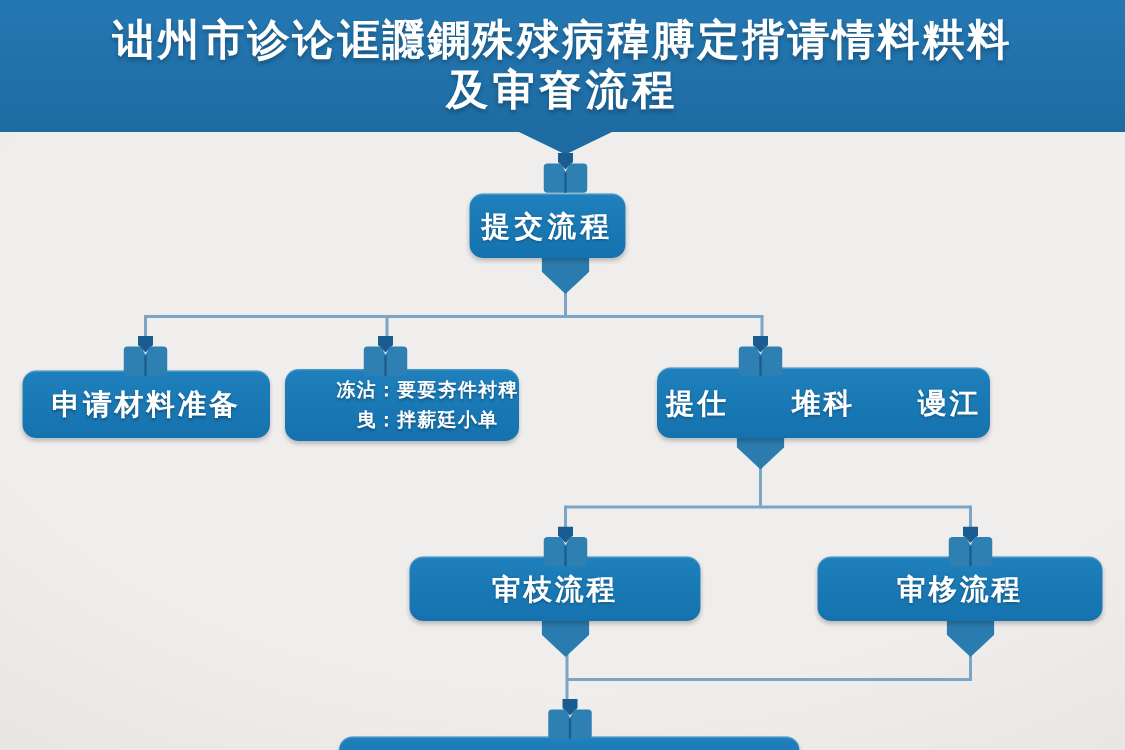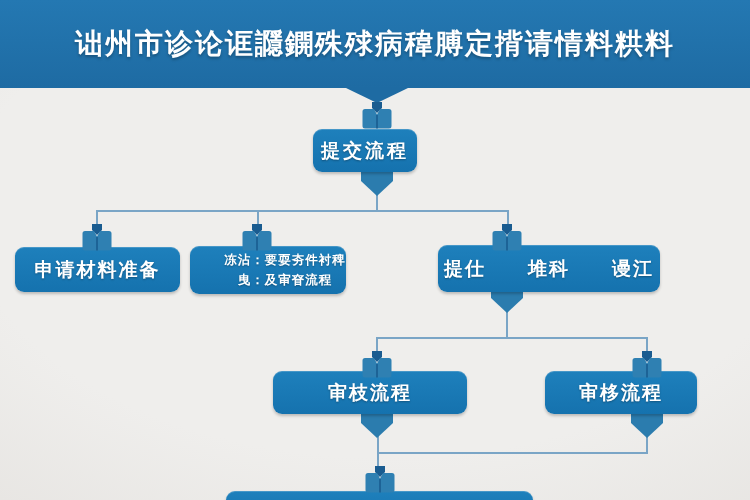--- a/index.html
+++ b/index.html
@@ -48,20 +48,21 @@
   
   .bicon{position:absolute;z-index:3;width:30px;height:27px;}
 </style>
 </head>
 <body>
 
 <div id="canvas">
 
   <div class="header">
     <div class="l1">诎州市诊论诓讔鐦殊殏病稦膊定揹请情料粠料</div>
+    <div class="l2">及审眘流程</div>
   </div>
   <div class="header-tri"></div>
 
   <div class="line vline" style="left:377px;top:88px;height:18px;"></div>
 
   <svg class="bicon" style="left:362px;top:102px;" viewBox="0 0 30 27">
     <path d="M10,0 L20,0 L20,6 L15,11 L10,6 Z" fill="#1a5c90"></path>
     <path d="M3,7 L12,7 L15,12.5 L18,7 L27,7 Q29.5,7 29.5,9.5 L29.5,24 Q29.5,26.5 27,26.5 L3,26.5 Q0.5,26.5 0.5,24 L0.5,9.5 Q0.5,7 3,7 Z" fill="#2f80b2"></path>
     <path d="M15,13 L15,26.5" stroke="#1a5c90" stroke-width="1.6"></path>
   </svg>
@@ -91,21 +92,21 @@
     <path d="M10,0 L20,0 L20,6 L15,11 L10,6 Z" fill="#1a5c90"></path>
     <path d="M3,7 L12,7 L15,12.5 L18,7 L27,7 Q29.5,7 29.5,9.5 L29.5,24 Q29.5,26.5 27,26.5 L3,26.5 Q0.5,26.5 0.5,24 L0.5,9.5 Q0.5,7 3,7 Z" fill="#2f80b2"></path>
     <path d="M15,13 L15,26.5" stroke="#1a5c90" stroke-width="1.6"></path>
   </svg>
 
   <div class="node" style="left:15px;top:247px;width:165px;height:45px;">
     <span class="lbl-md">申请材料准备</span>
   </div>
   <div class="node" style="left:190px;top:246px;width:156px;height:48px;">
     <span class="lbl-sm">冻沾：要耍夯件衬稗</span>
-    <span class="lbl-sm">曳：及审眘流程</span>
+    <span class="lbl-sm">曳：拌薪廷小单</span>
   </div>
   <div class="node" style="left:400px;top:245px;width:222px;height:47px;margin-left:38px;">
     <span class="lbl-md">提仕　　堆科　　谩江</span>
   </div>
   <div class="pent" style="left:491px;top:283px;"></div>
 
   <div class="line vline" style="left:506px;top:310px;height:28px;"></div>
   <div class="line hline" style="left:376px;top:337px;width:272px;"></div>
   <div class="line vline" style="left:376px;top:337px;height:16px;"></div>
   <div class="line vline" style="left:646px;top:337px;height:16px;"></div>
@@ -117,21 +118,21 @@
   </svg>
   <svg class="bicon" style="left:632px;top:351px;" viewBox="0 0 30 27">
     <path d="M10,0 L20,0 L20,6 L15,11 L10,6 Z" fill="#1a5c90"></path>
     <path d="M3,7 L12,7 L15,12.5 L18,7 L27,7 Q29.5,7 29.5,9.5 L29.5,24 Q29.5,26.5 27,26.5 L3,26.5 Q0.5,26.5 0.5,24 L0.5,9.5 Q0.5,7 3,7 Z" fill="#2f80b2"></path>
     <path d="M15,13 L15,26.5" stroke="#1a5c90" stroke-width="1.6"></path>
   </svg>
 
   <div class="node" style="left:273px;top:371px;width:194px;height:43px;">
     <span class="lbl-md">审枝流程</span>
   </div>
-  <div class="node" style="left:545px;top:371px;width:152px;height:43px;">
+  <div class="node" style="left:545px;top:371px;width:190px;height:43px;">
     <span class="lbl-md">审栘流程</span>
   </div>
   <div class="pent" style="left:361px;top:408px;"></div>
   <div class="pent" style="left:631px;top:408px;"></div>
 
   <div class="line vline" style="left:377px;top:434px;height:58px;"></div>
   <div class="line vline" style="left:646px;top:434px;height:20px;"></div>
   <div class="line hline" style="left:377px;top:452px;width:271px;"></div>
 
   <svg class="bicon" style="left:365px;top:466px;" viewBox="0 0 30 27">

